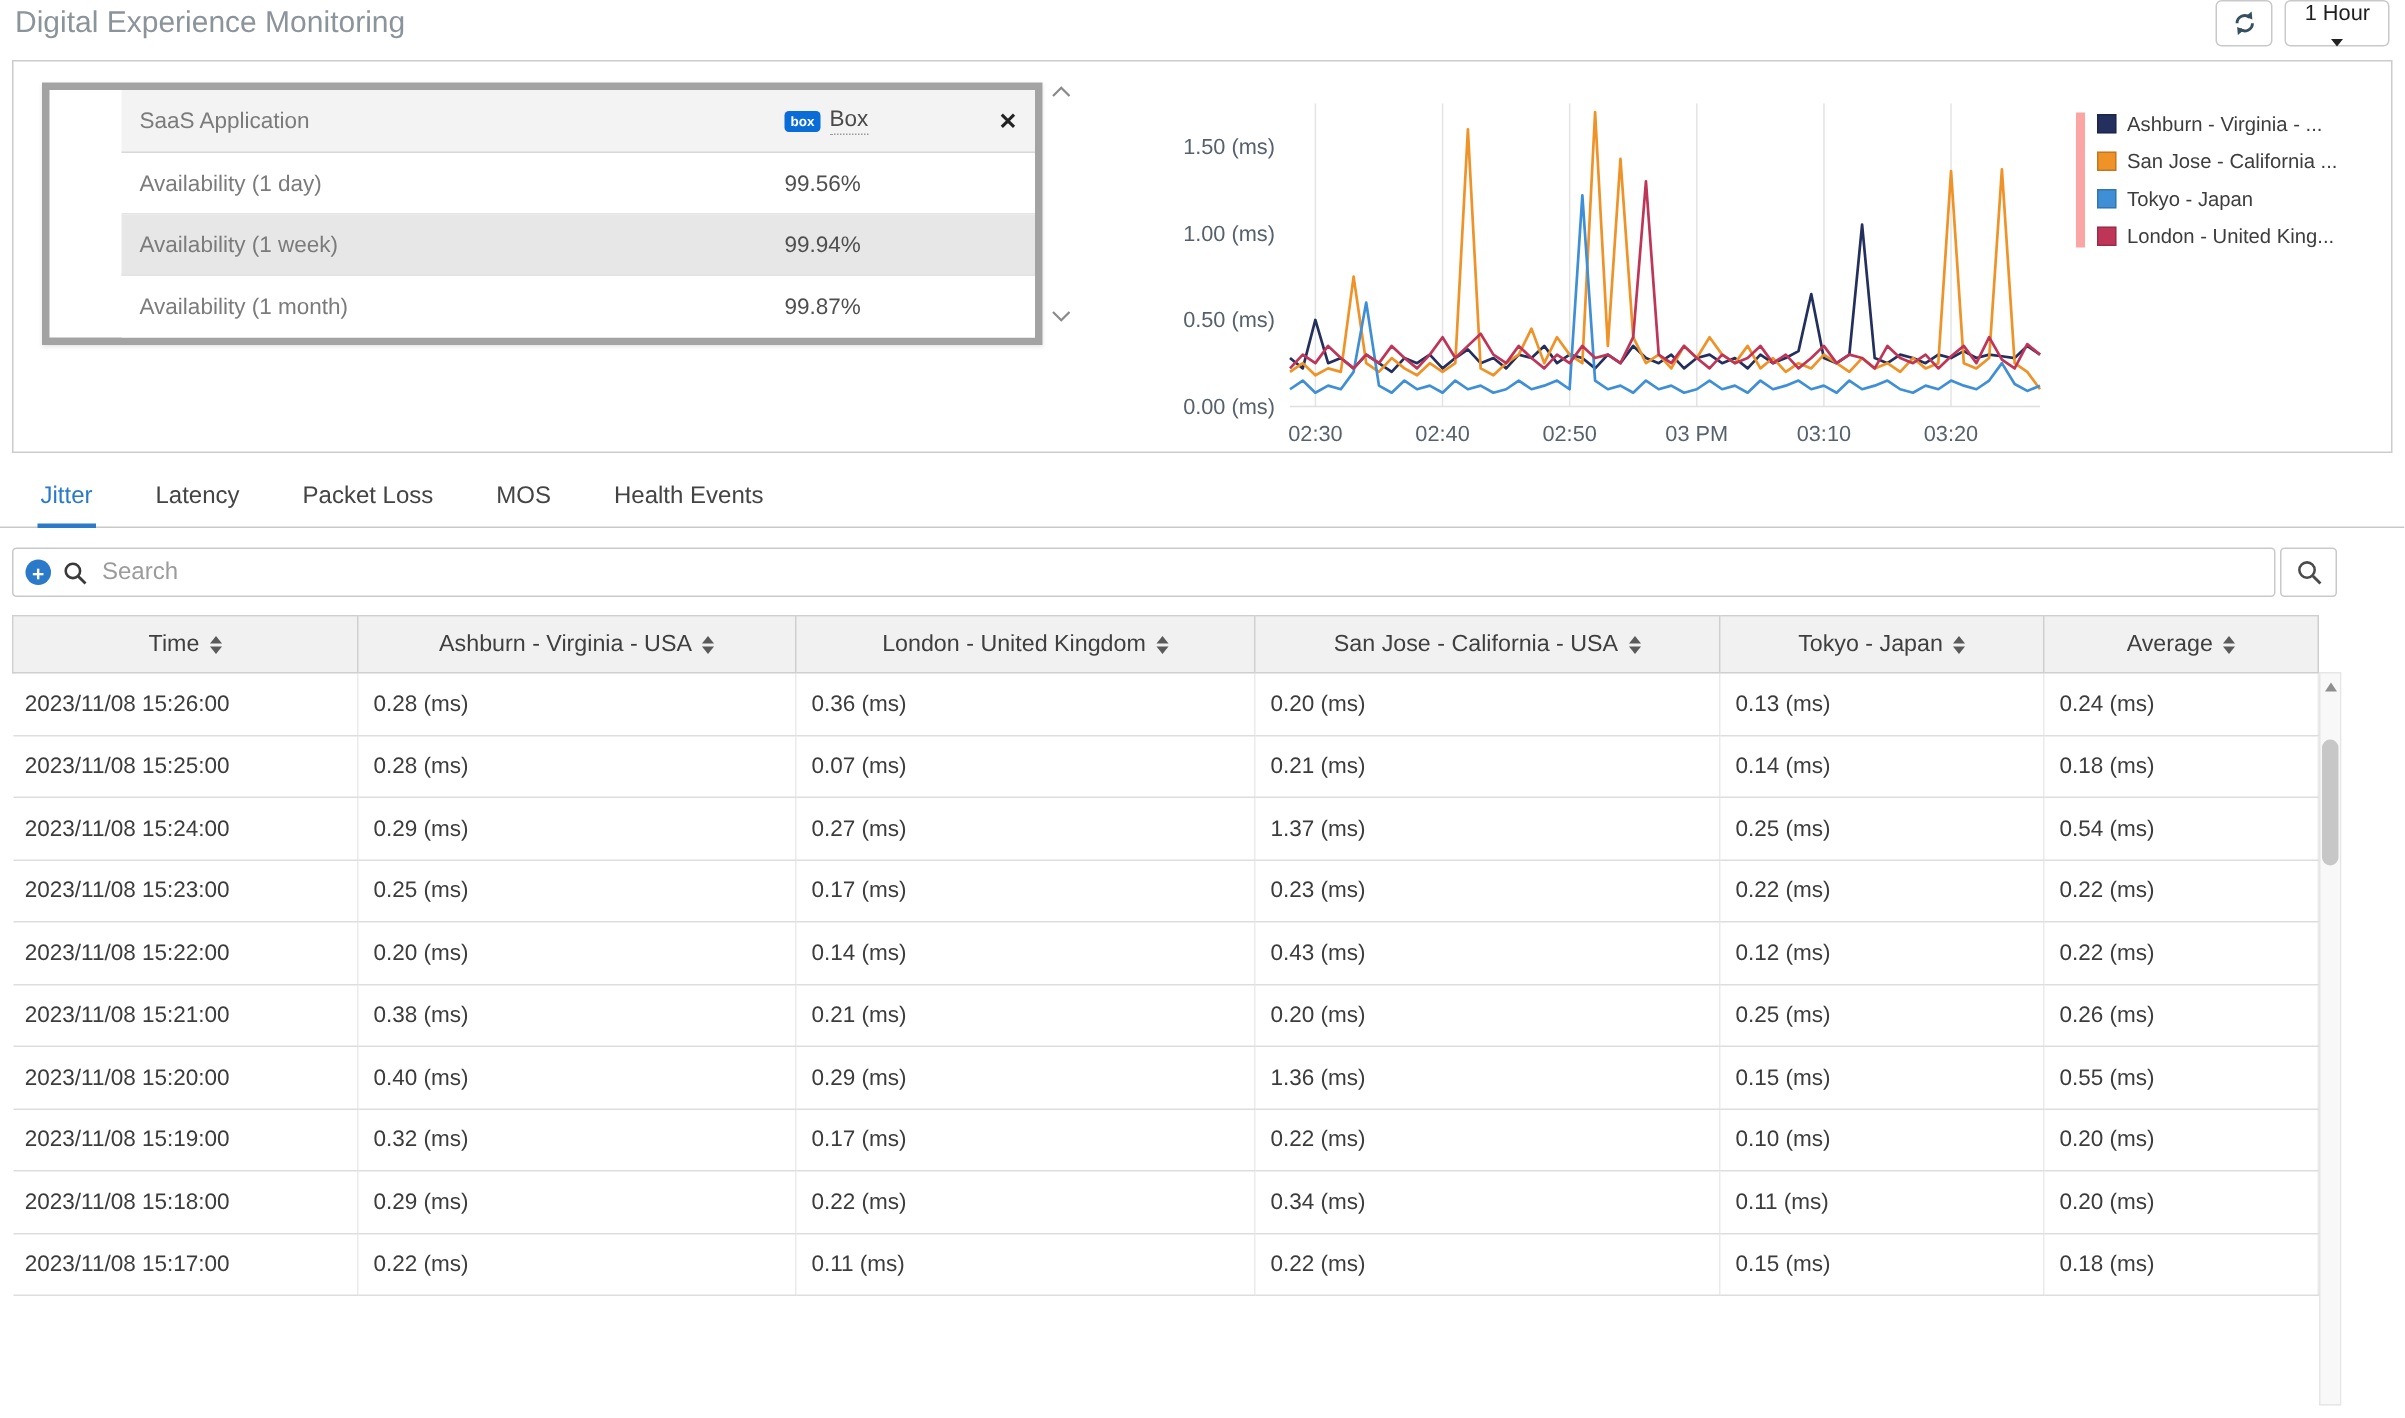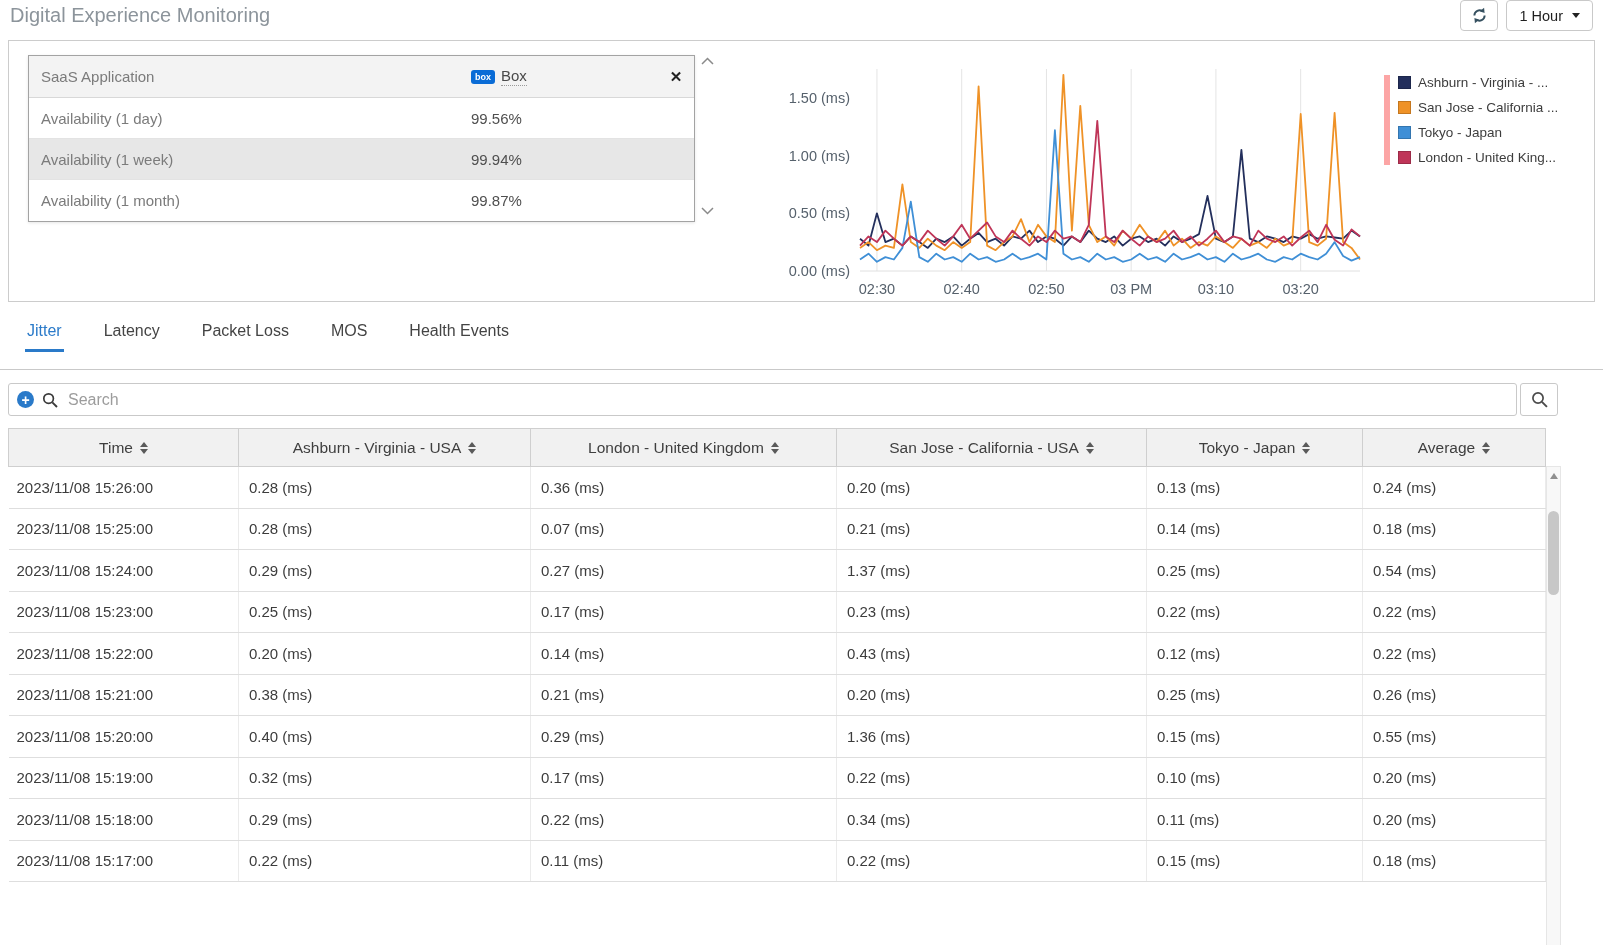--- a/index.html
+++ b/index.html
@@ -5,26 +5,26 @@
   * { box-sizing: border-box; }
   html, body { margin: 0; padding: 0; width: 1603px; height: 945px; overflow: hidden; background: #fff; }
   body { font-family: "Liberation Sans", sans-serif; color: #3c3c3c; }
 
   
   .topbar { display: flex; justify-content: space-between; align-items: center; padding: 0 10px 5px 10px; }
   .page-title { font-size: 20px; font-weight: 400; color: #8c949b; margin: 0; }
   .topbar-right { display: flex; gap: 8px; align-items: center; }
   .btn { background: #fff; border: 1px solid #c9c9c9; border-radius: 4px; height: 31px; display: inline-flex; align-items: center; justify-content: center; cursor: pointer; font-family: inherit; }
   .icon-btn { width: 38px; }
-  .time-btn { padding: 0 12px; gap: 9px; font-size: 14.5px; color: #1f1f1f; }
+  .time-btn { padding: 0 12px; gap: 9px; font-size: 14.5px; color: #1f1f1f; flex-direction: column; }
   .caret-down { width: 0; height: 0; border-left: 4px solid transparent; border-right: 4px solid transparent; border-top: 5px solid #222; display: inline-block; }
 
   
   .panel { margin: 4px 8px 0 8px; border: 1px solid #ccc; display: flex; padding: 14px 12px 10px 19px; height: 262px; }
-  .saas-card { width: 667px; border: 1px solid #a3a3a3; box-shadow: 0 1px 3px rgba(0,0,0,0.10); align-self: flex-start; background: #fff; }
+  .saas-card { width: 667px; border: 5px solid #a3a3a3; box-shadow: 0 1px 3px rgba(0,0,0,0.10); align-self: flex-start; background: #fff; padding-left: 48px; }
   .saas-header { display: grid; grid-template-columns: 442px 1fr 36px; align-items: center; background: #f3f3f3; border-bottom: 1px solid #d8d8d8; height: 42px; }
   .saas-label { padding-left: 12px; color: #7b7b7b; font-size: 15px; }
   .saas-app { display: flex; align-items: center; gap: 6px; cursor: pointer; }
   .box-logo { background: #0a6cd6; color: #fff; font-size: 9px; font-weight: bold; padding: 3px 4px 2px 4px; border-radius: 3px; line-height: 1; }
   .app-name { color: #4a4a4a; font-size: 15px; border-bottom: 1px dotted #9a9a9a; line-height: 1.2; }
   .close-x { border: none; background: none; font-size: 15px; font-weight: bold; color: #222; cursor: pointer; padding: 0; }
   .saas-row { display: grid; grid-template-columns: 442px 1fr; height: 41px; align-items: center; border-bottom: 1px solid #e3e3e3; background: #fff; }
   .saas-row:last-child { border-bottom: none; }
   .saas-row.hl { background: #e7e7e7; }
   .saas-row .lbl { padding-left: 12px; color: #7b7b7b; font-size: 15px; }
@@ -33,21 +33,21 @@
   .chev { cursor: pointer; line-height: 0; }
 
   
   .chart-wrap { flex: 1; display: flex; justify-content: flex-end; gap: 12px; padding-top: 2px; }
   #chart-svg { font-family: inherit; flex: none; }
   .legend { width: 198px; margin-top: 18px; padding-left: 8px; border-left: 6px solid #fca5a5; display: flex; flex-direction: column; gap: 10px; align-self: flex-start; }
   .legend-item { display: flex; align-items: center; gap: 7px; font-size: 13.5px; color: #3d3d3d; white-space: nowrap; overflow: hidden; cursor: pointer; }
   .legend-chip { width: 13px; height: 13px; flex: none; border: 1px solid rgba(0,0,0,0.18); }
 
   
-  .tabbar { display: flex; gap: 38px; padding: 14px 0 18px 25px; border-bottom: 1px solid #c9c9c9; margin-top: 6px; }
+  .tabbar { display: flex; gap: 38px; padding: 14px 0 0 25px; border-bottom: 1px solid #c9c9c9; margin-top: 6px; }
   .tab { font-size: 16px; color: #444; padding: 0 2px 11px 2px; cursor: pointer; position: relative; }
   .tab.active { color: #2a7ac9; }
   .tab.active::after { content: ""; position: absolute; left: 0; right: 0; bottom: -1px; height: 3px; background: #2a7ac9; }
 
   
   .search-row { display: flex; margin: 13px 45px 12px 8px; gap: 3px; height: 33px; }
   .search-box { flex: 1; border: 1px solid #c9c9c9; border-radius: 3px; display: flex; align-items: center; padding: 0 8px; gap: 8px; background: #fff; }
   .plus-icon { width: 17px; height: 17px; border-radius: 50%; background: #2a7ac9; color: #fff; display: flex; align-items: center; justify-content: center; font-size: 14px; font-weight: bold; line-height: 1; cursor: pointer; flex: none; }
   .search-box input { border: none; outline: none; flex: 1; font-size: 16px; color: #333; font-family: inherit; background: transparent; }
   .search-box input::placeholder { color: #9c9c9c; }

